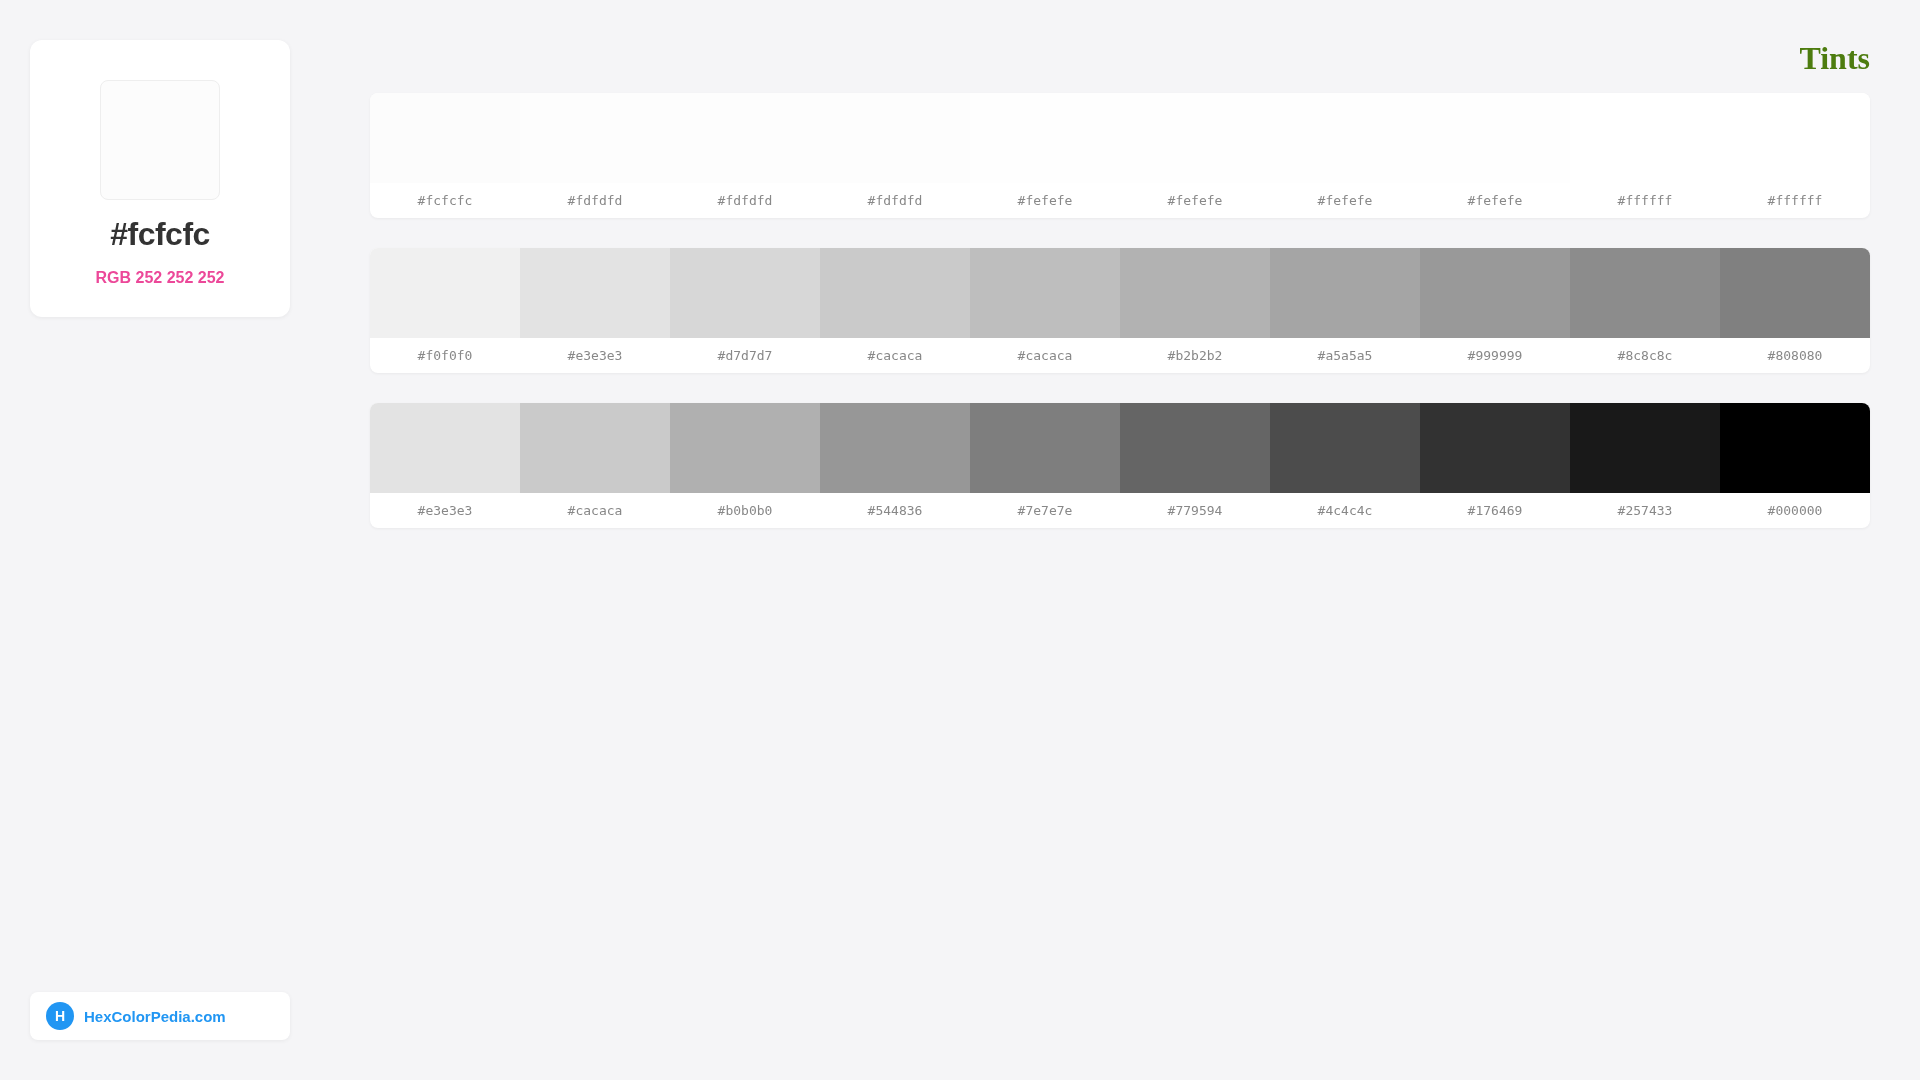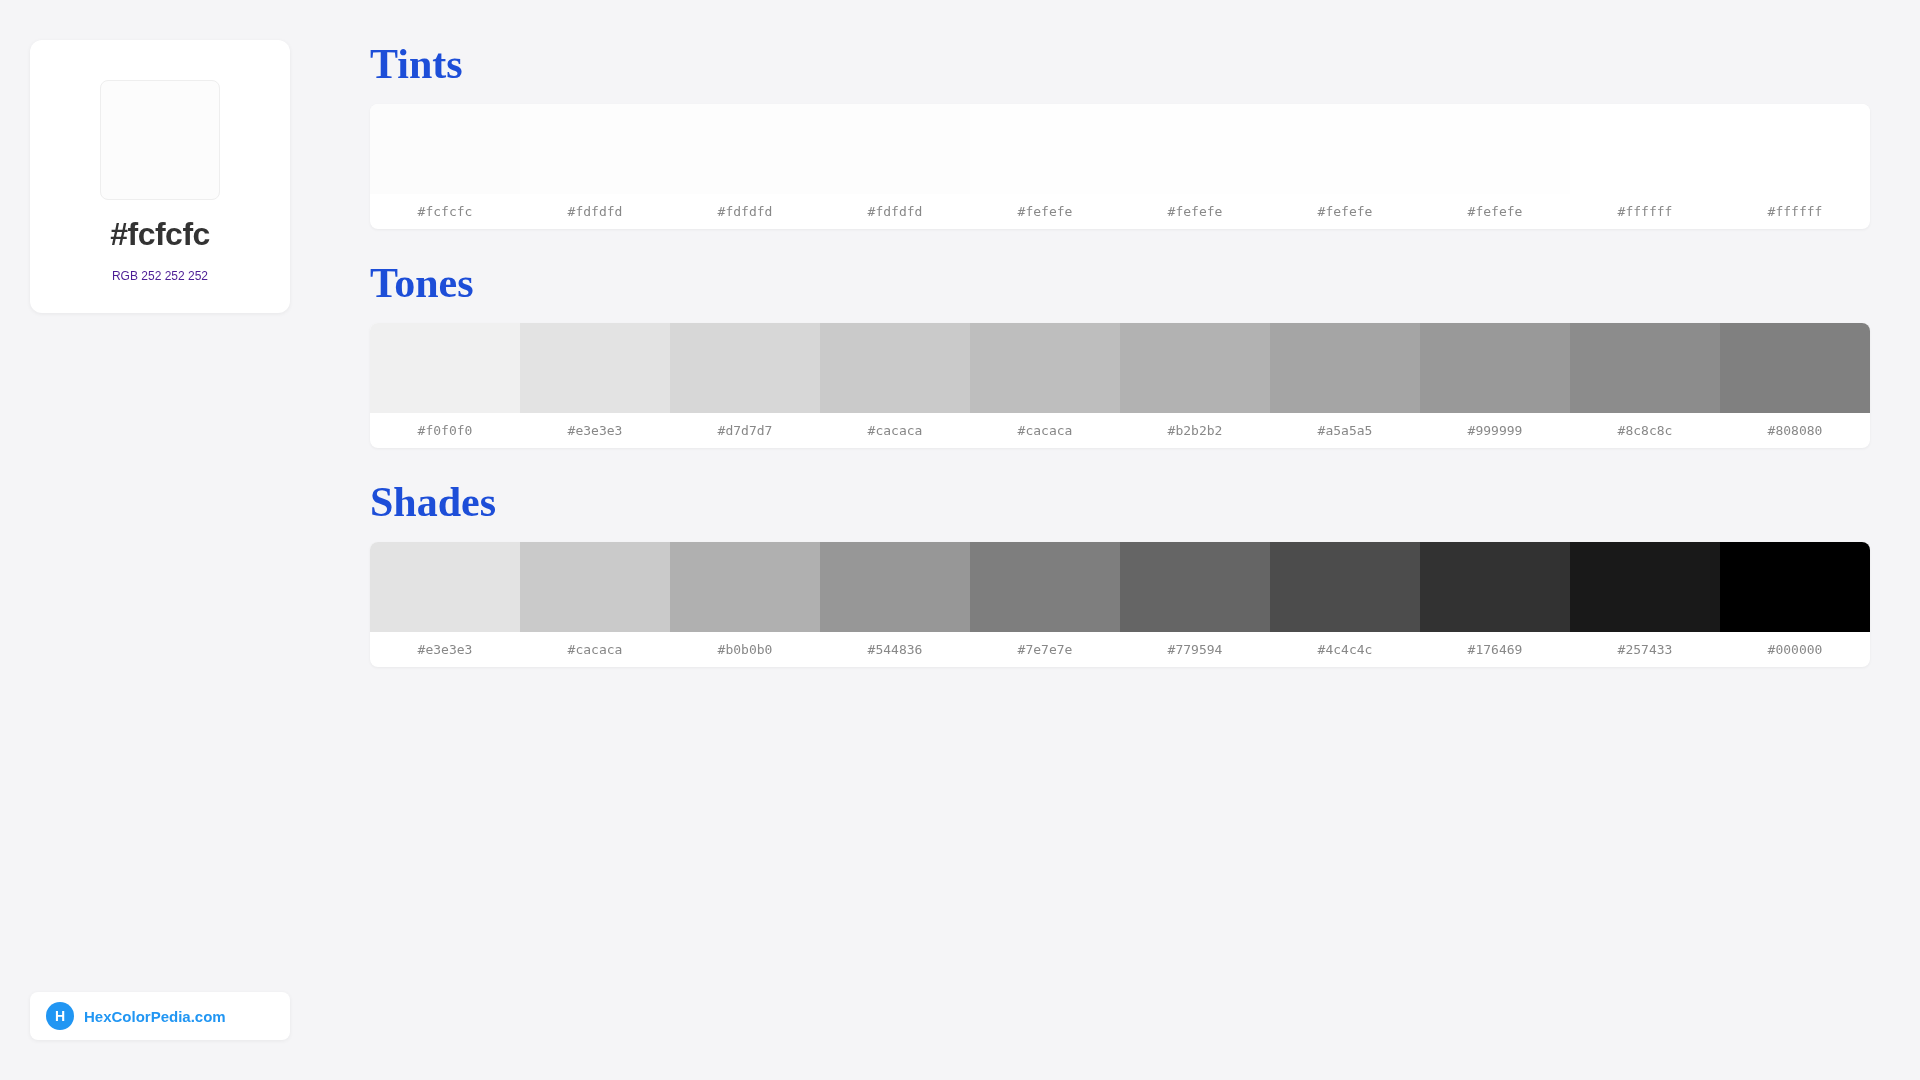--- a/index.html
+++ b/index.html
@@ -41,23 +41,23 @@
     }
 
     .hex-label {
       font-size: 32px;
       font-weight: 700;
       color: #333;
       letter-spacing: -0.5px;
     }
 
     .rgb-label {
-      font-size: 12px;
-      color: #4c1d95;
-      font-weight: 400;
+      font-size: 16px;
+      color: #ec4899;
+      font-weight: 700;
     }
 
     .brand-logo {
       display: flex;
       align-items: center;
       gap: 10px;
       background: #fff;
       border-radius: 8px;
       padding: 10px 16px;
       width: 100%;
@@ -87,25 +87,26 @@
     .main {
       flex: 1;
       padding: 40px 50px;
       display: flex;
       flex-direction: column;
       gap: 30px;
       background: #f5f5f7;
     }
 
     .section-title {
-      font-size: 42px;
+      font-size: 32px;
       font-weight: 700;
-      color: #1d4ed8;
+      color: #4d7c0f;
       margin-bottom: 8px;
       font-family: 'Comic Sans MS', 'Chalkboard SE', cursive;
+      text-align: right;
     }
 
     .section {
       display: flex;
       flex-direction: column;
       gap: 8px;
     }
 
     .swatches-container {
       background: #fff;
@@ -175,21 +176,20 @@
           <div class="swatch-label">#fefefe</div>
           <div class="swatch-label">#fefefe</div>
           <div class="swatch-label">#fefefe</div>
           <div class="swatch-label">#fefefe</div>
           <div class="swatch-label">#ffffff</div>
           <div class="swatch-label">#ffffff</div>
         </div>
       </div>
     </div>
     <div class="section">
-      <div class="section-title">Tones</div>
       <div class="swatches-container">
         <div class="swatches-row">
           <div class="swatch" style="background: rgb(240, 240, 240);"></div>
           <div class="swatch" style="background: rgb(227, 227, 227);"></div>
           <div class="swatch" style="background: rgb(215, 215, 215);"></div>
           <div class="swatch" style="background: rgb(202, 202, 202);"></div>
           <div class="swatch" style="background: rgb(190, 190, 190);"></div>
           <div class="swatch" style="background: rgb(178, 178, 178);"></div>
           <div class="swatch" style="background: rgb(165, 165, 165);"></div>
           <div class="swatch" style="background: rgb(153, 153, 153);"></div>
@@ -204,21 +204,20 @@
           <div class="swatch-label">#cacaca</div>
           <div class="swatch-label">#b2b2b2</div>
           <div class="swatch-label">#a5a5a5</div>
           <div class="swatch-label">#999999</div>
           <div class="swatch-label">#8c8c8c</div>
           <div class="swatch-label">#808080</div>
         </div>
       </div>
     </div>
     <div class="section">
-      <div class="section-title">Shades</div>
       <div class="swatches-container">
         <div class="swatches-row">
           <div class="swatch" style="background: rgb(227, 227, 227);"></div>
           <div class="swatch" style="background: rgb(202, 202, 202);"></div>
           <div class="swatch" style="background: rgb(176, 176, 176);"></div>
           <div class="swatch" style="background: rgb(151, 151, 151);"></div>
           <div class="swatch" style="background: rgb(126, 126, 126);"></div>
           <div class="swatch" style="background: rgb(101, 101, 101);"></div>
           <div class="swatch" style="background: rgb(76, 76, 76);"></div>
           <div class="swatch" style="background: rgb(50, 50, 50);"></div>

